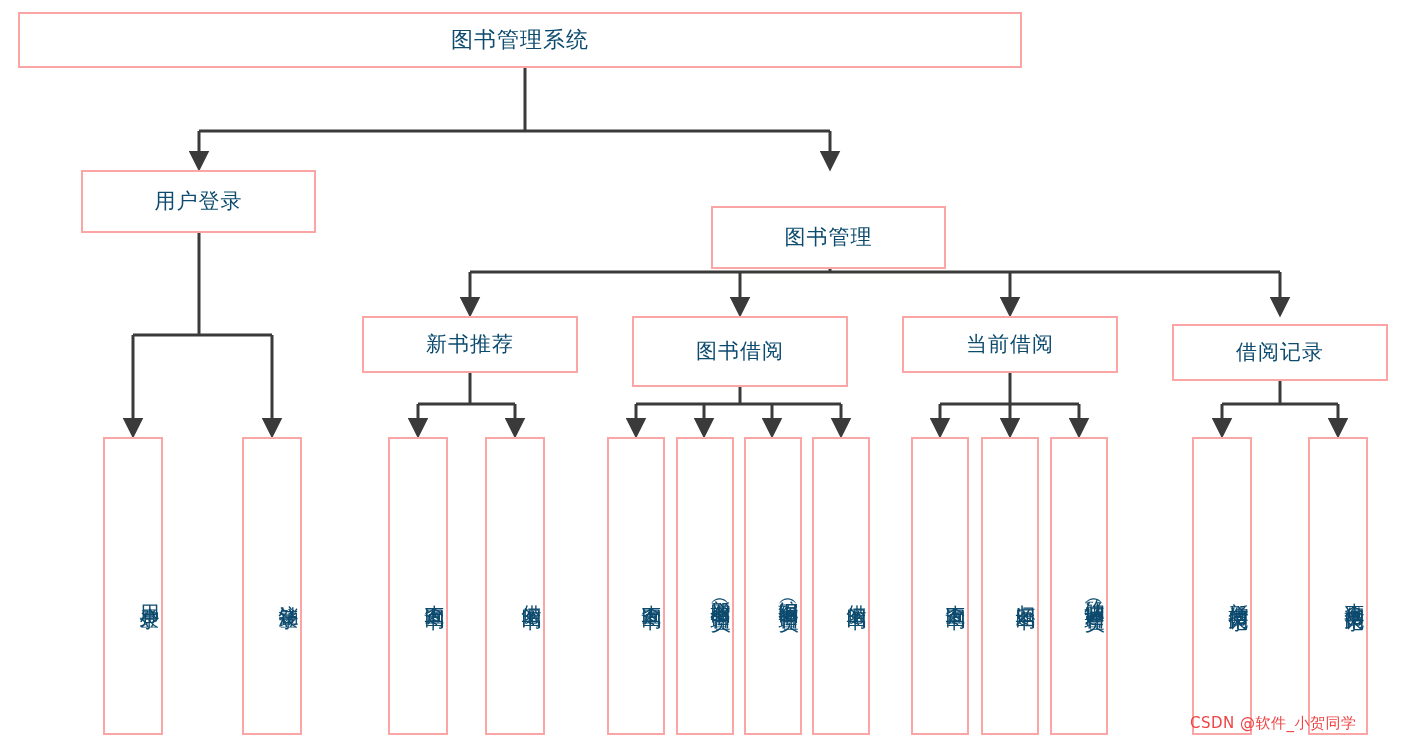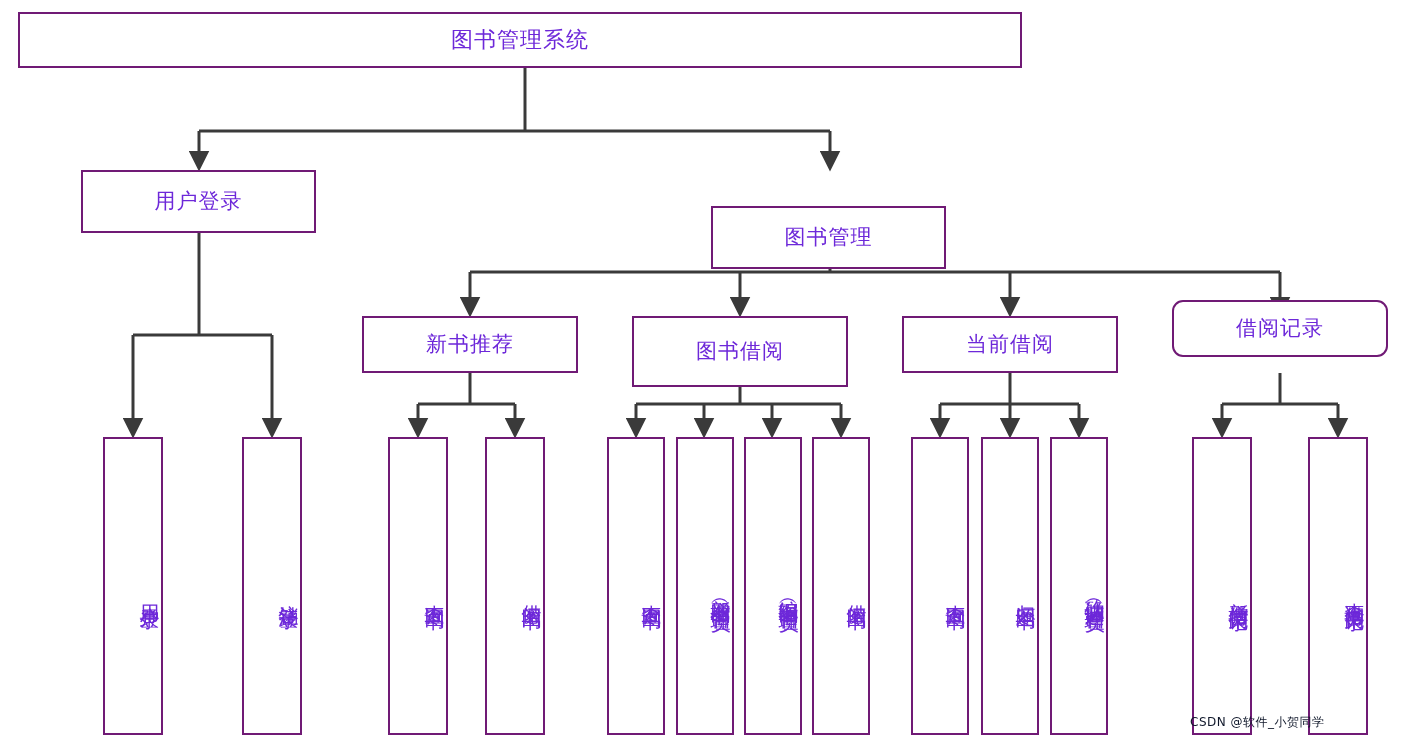--- a/index.html
+++ b/index.html
@@ -22,26 +22,26 @@
     position: absolute;
     left: 0;
     top: 0;
     width: 1405px;
     height: 747px;
     pointer-events: none;
   }
   .node {
     position: absolute;
     box-sizing: border-box;
-    border: 2px solid #701a75;
+    border: 2px solid #fca5a5;
     background: #ffffff;
     display: flex;
     align-items: center;
     justify-content: center;
-    color: #6d28d9;
+    color: #0c4a6e;
   }
   .node.h {
     font-size: 21px;
     line-height: 1.2;
     letter-spacing: 1px;
     white-space: nowrap;
   }
   .node.root {
     font-size: 22px;
   }
@@ -55,22 +55,22 @@
     line-height: 1.18;
     letter-spacing: 2px;
   }
   .node.v .vtxt {
     writing-mode: vertical-rl;
     text-orientation: upright;
     display: block;
   }
   .watermark {
     position: absolute;
-    font-size: 12px;
-    color: #0f172a;
+    font-size: 15px;
+    color: #ef4444;
     white-space: nowrap;
     letter-spacing: 0.5px;
     font-family: "DejaVu Sans", "Liberation Sans", sans-serif;
   }
 </style>
 </head>
 <body>
 
 <div id="canvas">
 
@@ -125,21 +125,21 @@
   </svg>
 
   <div class="node h root" style="left:18px; top:12px; width:1004px; height:56px;">图书管理系统</div>
 
   <div class="node h" style="left:81px; top:170px; width:235px; height:63px;">用户登录</div>
   <div class="node h" style="left:711px; top:170px; width:235px; height:63px;margin-top:36px;">图书管理</div>
 
   <div class="node h" style="left:362px; top:316px; width:216px; height:57px;">新书推荐</div>
   <div class="node h" style="left:632px; top:316px; width:216px; height:71px;">图书借阅</div>
   <div class="node h" style="left:902px; top:316px; width:216px; height:57px;font-family:Liberation Serif, serif;">当前借阅</div>
-  <div class="node h" style="left:1172px; top:300px; width:216px; height:57px;border-radius:11px;">借阅记录</div>
+  <div class="node h" style="left:1172px; top:324px; width:216px; height:57px;">借阅记录</div>
 
   <div class="node v" style="left:103px; top:437px; width:60px; height:298px;">
     <span class="vtxt">用户登录</span>
   </div>
   <div class="node v" style="left:242px; top:437px; width:60px; height:298px;">
     <span class="vtxt">注销登录</span>
   </div>
 
   <div class="node v" style="left:388px; top:437px; width:60px; height:298px;">
     <span class="vtxt">查询图书</span>

